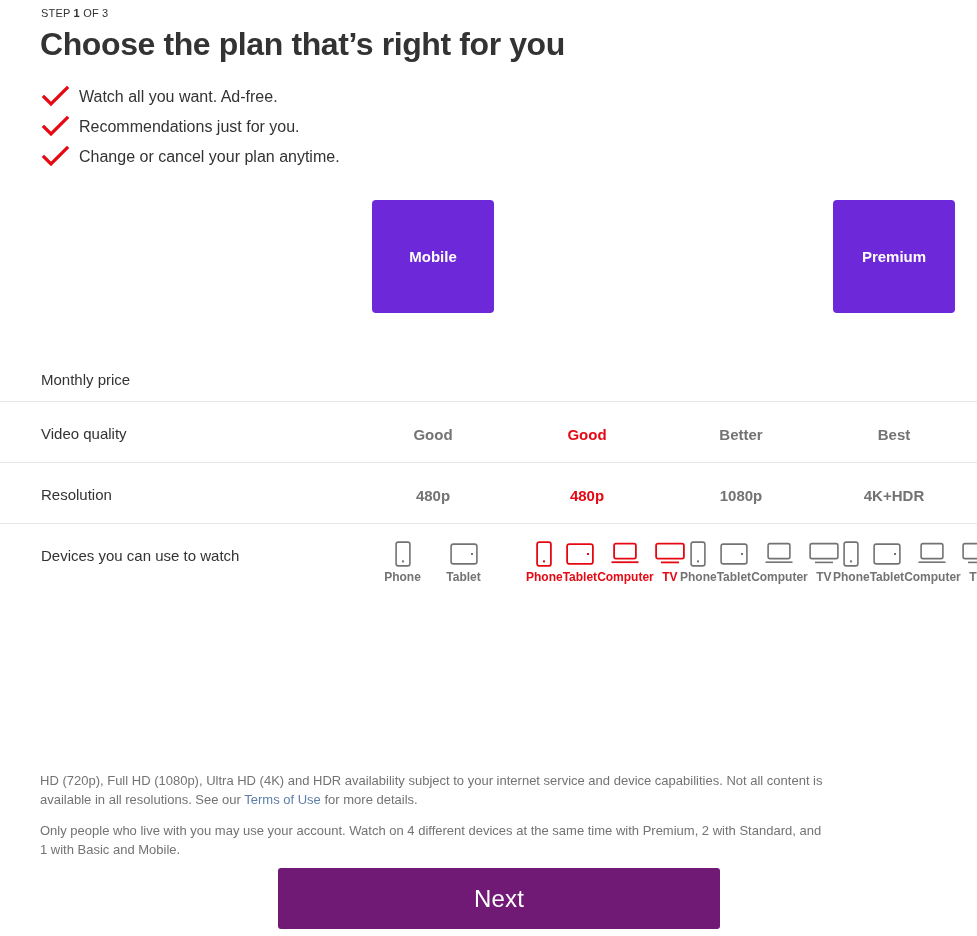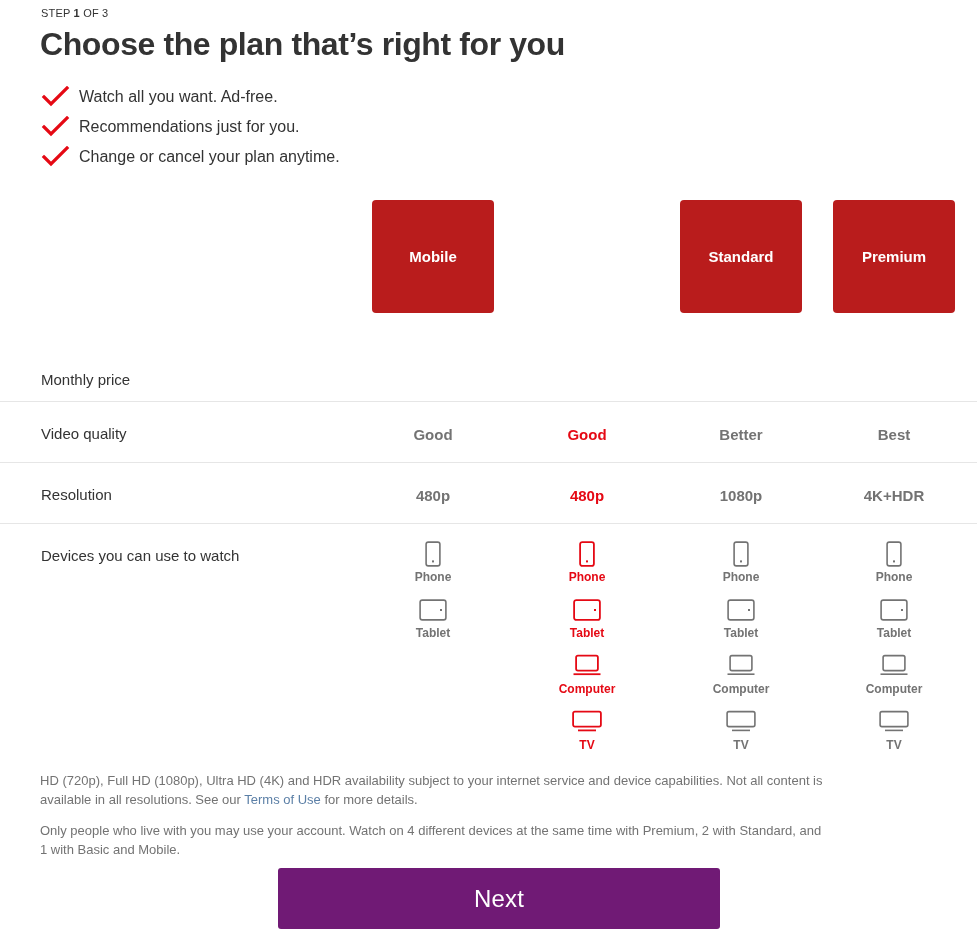--- a/index.html
+++ b/index.html
@@ -74,21 +74,21 @@
     top: 200px;
     width: 977px;
     height: 130px;
   }
   .plan-tile {
     position: absolute;
     top: 0;
     width: 122px;
     height: 113px;
     border-radius: 4px;
-    background: #b91c1c;
+    background: #6d28d9;
     color: #ffffff;
     font-size: 15px;
     font-weight: 700;
     display: flex;
     align-items: center;
     justify-content: center;
     cursor: pointer;
     user-select: none;
   }
   .plan-tile.selected {
@@ -187,21 +187,21 @@
     left: 0;
     top: 14px;
     width: 977px;
     height: 230px;
   }
   .device-col {
     position: absolute;
     top: 0;
     width: 122px;
     display: flex;
-    flex-direction: column;
+    flex-direction: row;
     align-items: flex-end;
   }
   .device-item {
     width: 122px;
     height: 56px;
     display: flex;
     flex-direction: column;
     align-items: center;
     justify-content: flex-start;
   }
@@ -290,24 +290,20 @@
       </span>
       <span class="benefit-text">Change or cancel your plan anytime.</span>
     </li>
   </ul>
 
   <div class="plan-tiles">
     <div class="plan-tile tile-0">
       <span>Mobile</span>
 
     </div>
-    <div class="plan-tile tile-2">
-      <span>Standard</span>
-
-    </div>
     <div class="plan-tile tile-3">
       <span>Premium</span>
 
     </div>
   </div>
 
   <div class="compare">
 
     <div class="row row-price first">
       <div class="row-label">Monthly price</div>

